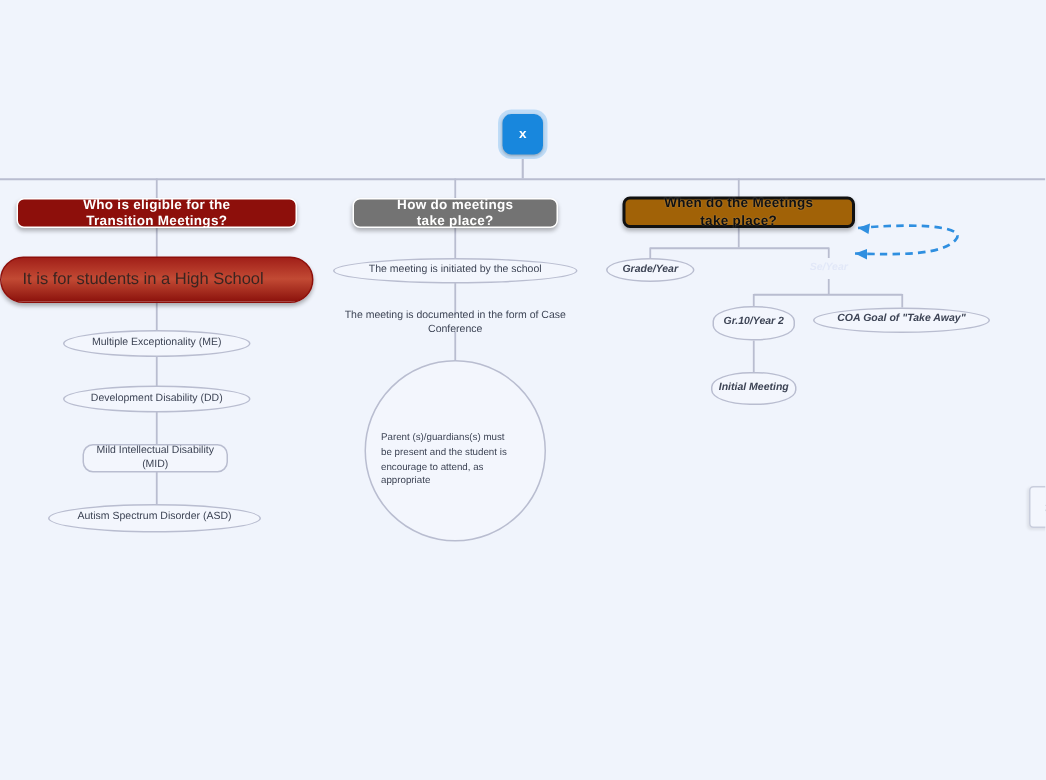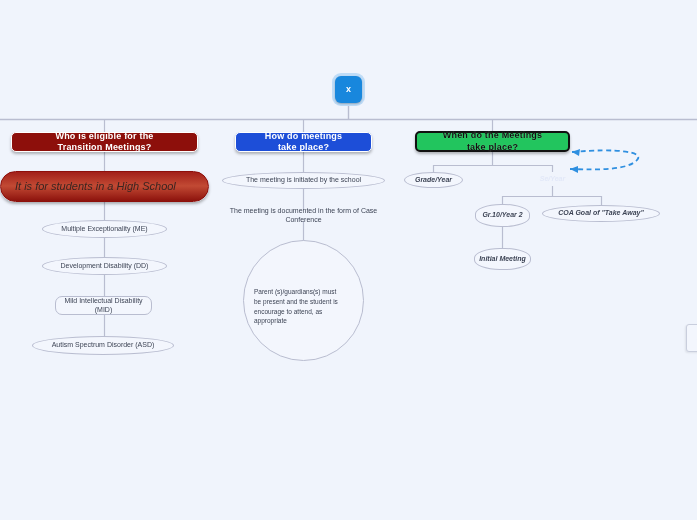--- a/index.html
+++ b/index.html
@@ -50,23 +50,23 @@
   .topic {
     border-radius: 5px;
     font-weight: bold;
     font-size: 9px;
     color: #ffffff;
     letter-spacing: 0.2px;
     padding: 0 22px;
     box-shadow: 0 2px 3px rgba(0,0,0,0.28);
   }
   .topic-red  { background: #8d0f0b; border: 1px solid #ffffff; }
-  .topic-yellow { background: #1d4ed8; border: 1px solid #ffffff; color:#ffffff; }
+  .topic-yellow { background: #737373; border: 1px solid #ffffff; color:#ffffff; }
   .topic-green {
-    background: #22c55e;
+    background: #a16207;
     border: 2px solid #111111;
     color: #111111;
     text-shadow: 0 0 1px rgba(255,255,255,0.35);
   }
 
   
   .capsule-red {
     border-radius: 16px;
     background: linear-gradient(180deg,#a22019 0%, #c24a34 48%, #8c120c 100%);
     border: 1px solid #8d0f0b;
@@ -192,21 +192,21 @@
 
   <div class="root-halo" style="left:332px; top:73px; width:33px; height:33px;"></div>
   <div class="node root-box" style="left:335px; top:76px; width:27px; height:27px;">
     <span>x</span>
   </div>
 
   <div class="node topic topic-red" style="left:11px; top:132px; width:187px; height:20px;">
     <span>Who is eligible for the Transition Meetings?</span>
   </div>
 
-  <div class="node capsule-red" style="left:0px; top:171px; width:209px; height:31px;font-style:italic;">
+  <div class="node capsule-red" style="left:0px; top:171px; width:209px; height:31px;">
     <span>
       <span>It is for students in a High School</span>
     </span>
   </div>
 
   <div class="node ellipse" style="left:42px; top:220px; width:125px; height:18px;">
     <span>Multiple Exceptionality (ME)</span>
   </div>
   <div class="node ellipse" style="left:42px; top:257px; width:125px; height:18px;">
     <span>Development Disability  (DD)</span>

